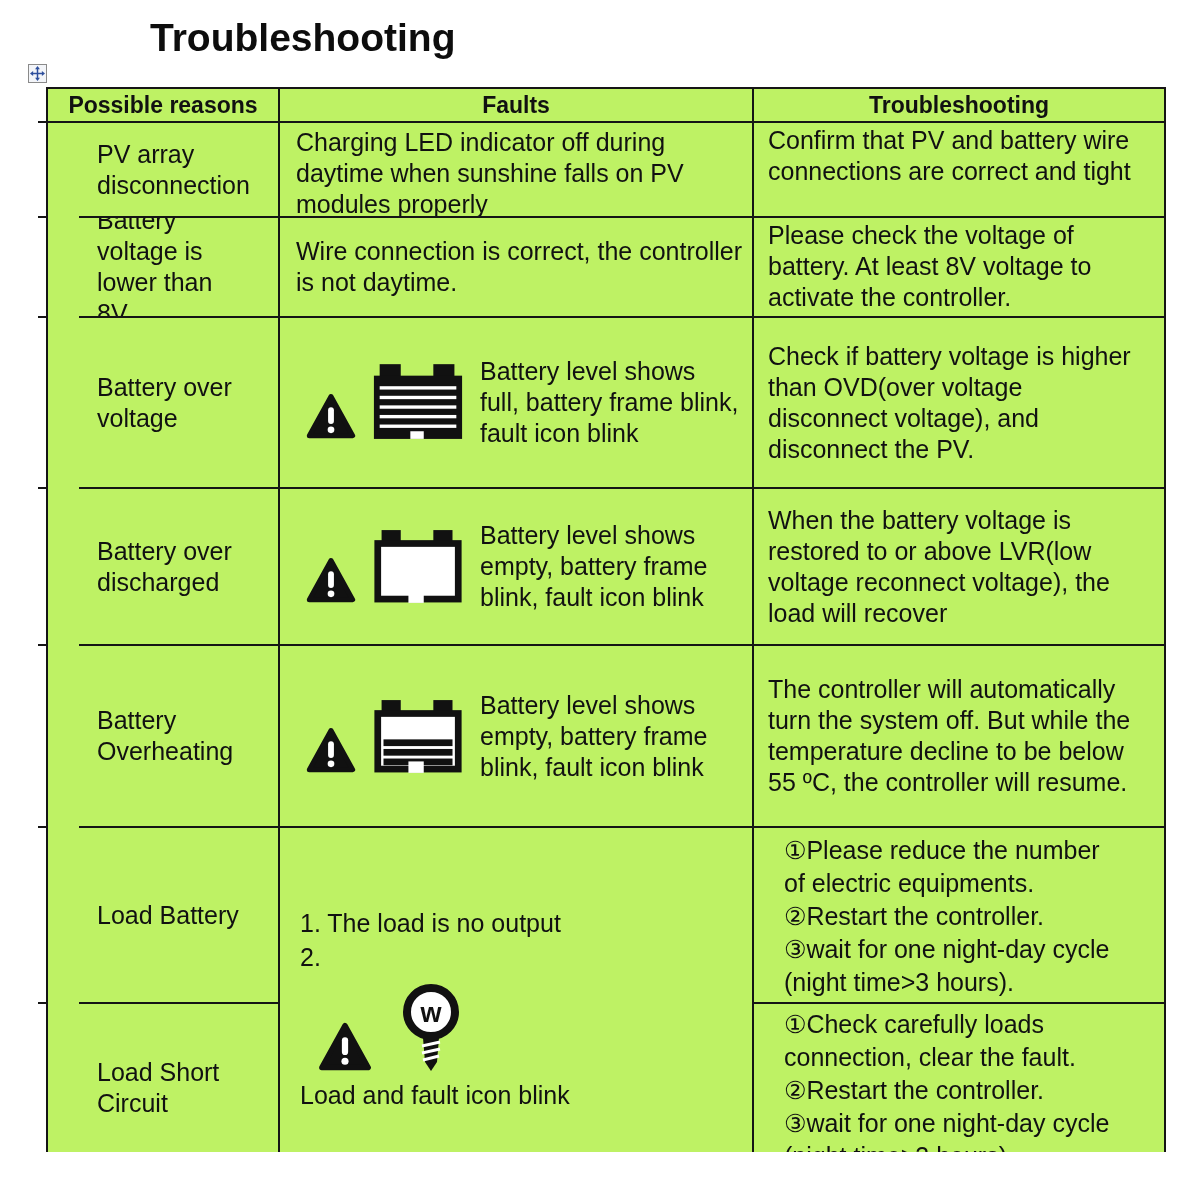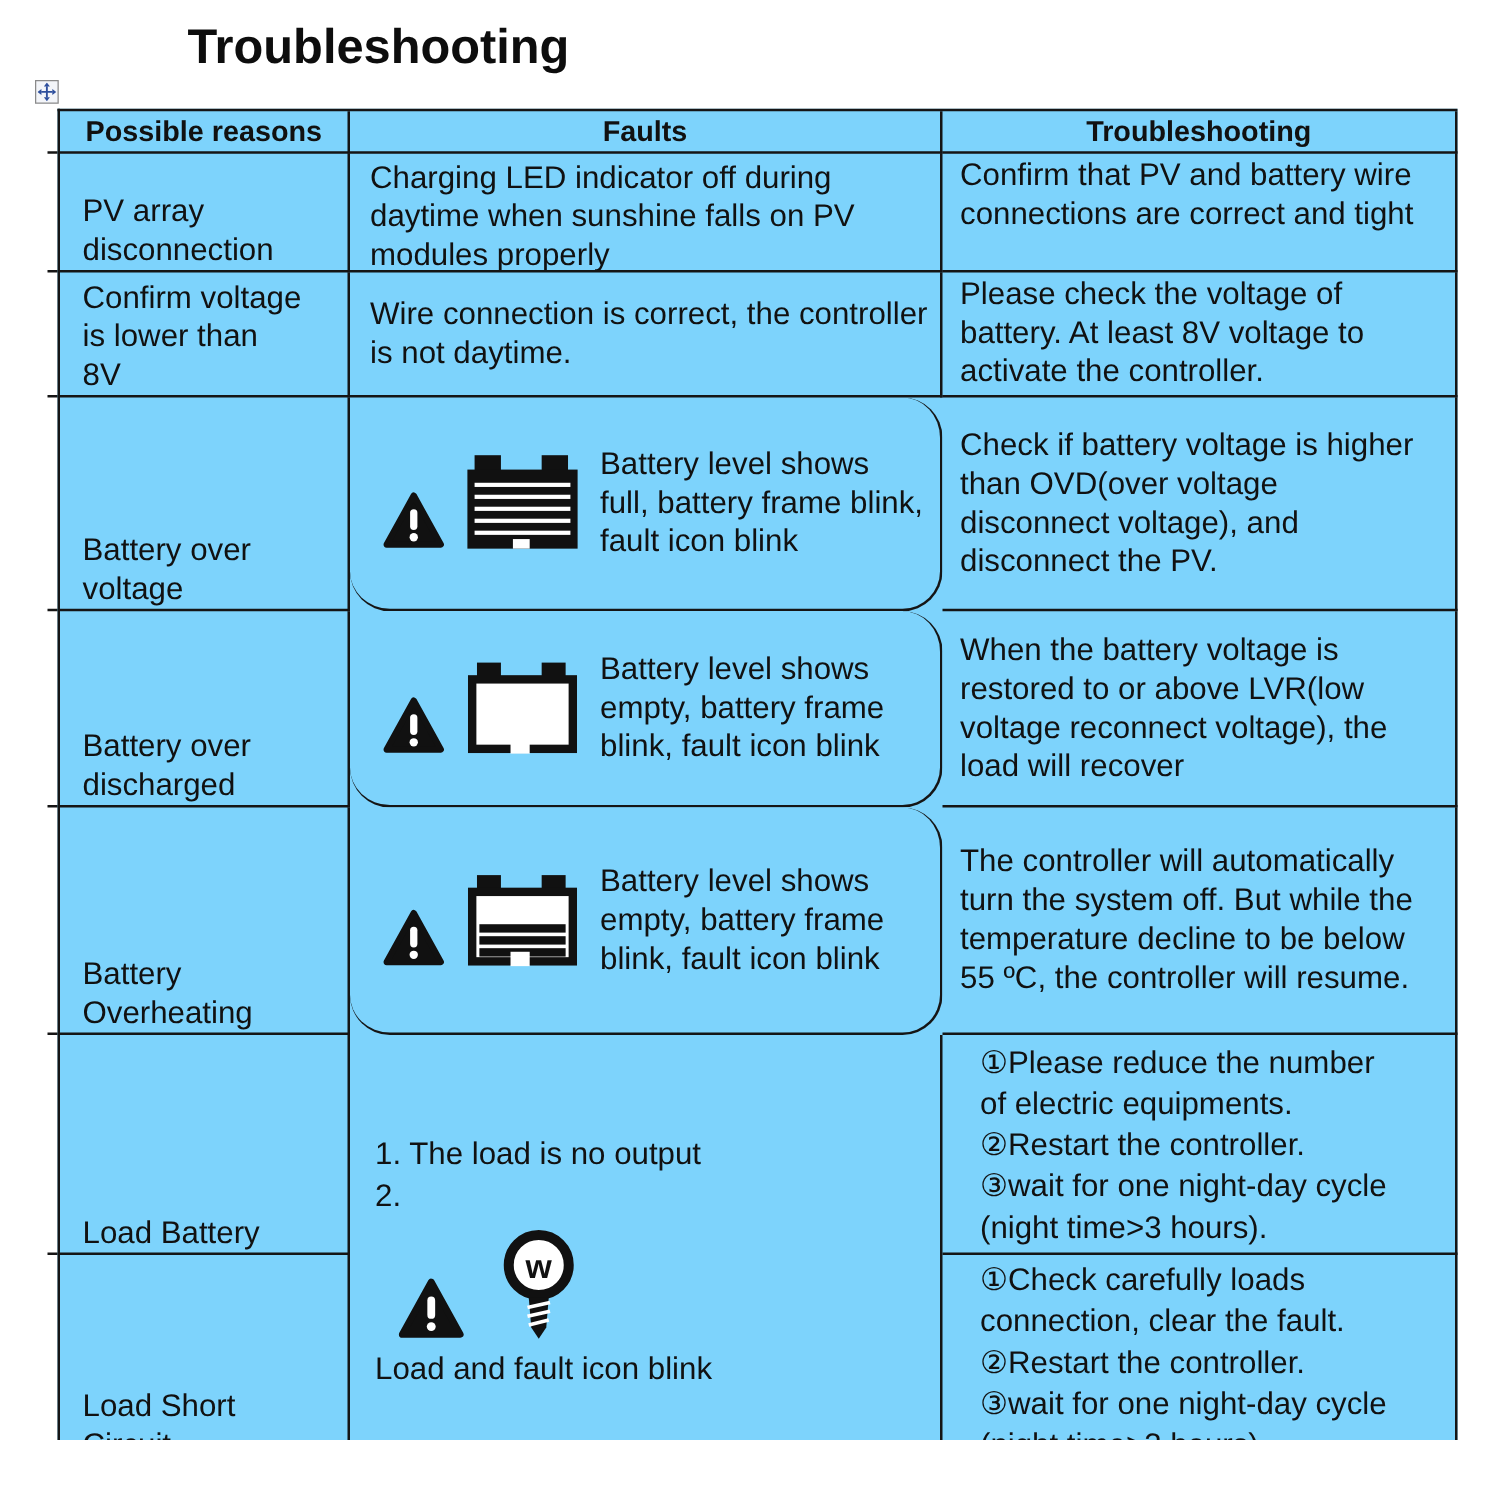--- a/index.html
+++ b/index.html
@@ -11,28 +11,28 @@
                background:#f3f5f9;display:flex;align-items:center;justify-content:center;box-sizing:border-box;}
   
   .resize-handle{position:absolute;left:1165px;top:1177px;width:9px;height:9px;border:2px solid #555;
                  background:#fff;box-sizing:content-box;}
   
   .tick{position:absolute;left:38px;width:9px;height:2px;background:#151515;}
   
   .tbl{position:absolute;left:46px;top:87px;width:1118px;height:1085px;display:grid;
        grid-template-columns:232px 474px 412px;
        grid-template-rows:34px 95px 100px 171px 157px 182px 176px 170px;
-       border-top:2px solid #151515;border-left:2px solid #151515;background:#7dd3fc;}
+       border-top:2px solid #151515;border-left:2px solid #151515;background:#bef264;}
   .c{border-right:2px solid #151515;border-bottom:2px solid #151515;box-sizing:border-box;
      overflow:hidden;font-size:25px;line-height:31px;}
   .hd{display:flex;align-items:center;justify-content:center;font-weight:700;font-size:23px;}
-  .reason{display:flex;align-items:flex-end;padding:0 36px 0 18px;}
+  .reason{display:flex;align-items:center;padding:0 36px 0 18px;margin-left:31px;}
   .fault-top{padding:4px 10px 0 16px;}
   .fault-mid{display:flex;align-items:center;padding:0 10px 0 16px;}
-  .fault-icons{display:flex;align-items:center;padding-left:26px;border-radius:32px;}
+  .fault-icons{display:flex;align-items:center;padding-left:26px;}
   .warn{width:50px;flex:0 0 auto;margin-top:28px;}
   .batt{width:92px;flex:0 0 auto;margin-left:16px;}
   .fault-text{margin-left:16px;width:260px;}
   .fix-top{padding:2px 30px 0 14px;}
   .fix-center{display:flex;align-items:center;padding:0 26px 0 14px;}
   .fix-lines{padding:6px 4px 0 30px;line-height:33px;white-space:nowrap;}
   .fix-lines.last{padding-top:4px;}
   .load-cell{padding:78px 8px 0 20px;line-height:34px;}
   .icon-row{display:flex;align-items:flex-end;margin:8px 0 0 18px;gap:30px;}
   .warn2{width:54px;margin-bottom:2px;}
@@ -77,21 +77,21 @@
     <div class="c hd" style="grid-area:1/2">Faults</div>
     <div class="c hd" style="grid-area:1/3">Troubleshooting</div>
 
     <div class="c reason" style="grid-area:2/1">
       <span>PV array disconnection</span>
     </div>
     <div class="c fault-top" style="grid-area:2/2">Charging LED indicator off during daytime when sunshine falls on PV modules properly</div>
     <div class="c fix-top" style="grid-area:2/3">Confirm that PV and battery wire connections are correct and tight</div>
 
     <div class="c reason" style="grid-area:3/1">
-      <span>Confirm voltage is lower than 8V</span>
+      <span>Battery voltage is lower than 8V</span>
     </div>
     <div class="c fault-mid" style="grid-area:3/2">
       <span>Wire connection is correct, the controller is not daytime.</span>
     </div>
     <div class="c fix-top" style="grid-area:3/3">Please check the voltage of battery. At least 8V voltage to activate the controller.</div>
 
     <div class="c reason" style="grid-area:4/1">
       <span>Battery over voltage</span>
     </div>
     <div class="c fault-icons" style="grid-area:4/2">

